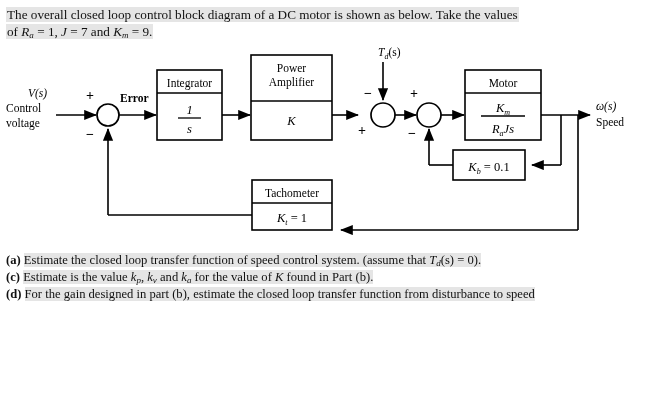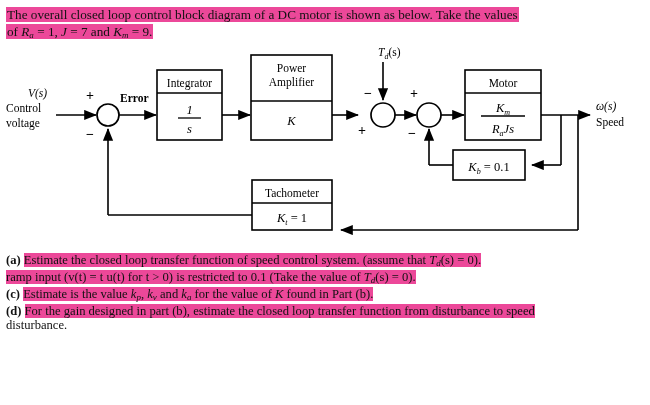--- a/index.html
+++ b/index.html
@@ -1,21 +1,21 @@
 <!DOCTYPE html>
 <html><head>
 <meta charset="utf-8">
 <style>
   html,body{margin:0;padding:0;background:#ffffff;}
   body{
     width:650px;height:405px;position:relative;overflow:hidden;
     font-family:"Liberation Serif","DejaVu Serif",serif;
     color:#111;
   }
-  .hl{background:#ec4899;}
+  .hl{background:#e5e5e5;}
   
   #intro{
     position:absolute;left:6px;top:6px;width:638px;
     font-size:13.2px;line-height:17px;
   }
   #intro .ln{display:block;}
   #intro .ln span.hl{padding:0 1px;}
   .ital{font-style:italic;}
   sub{font-size:9px;vertical-align:-2px;font-style:italic;}
   
@@ -128,21 +128,19 @@
   <text class="t-side" x="596" y="72"><tspan class="ital">ω(s)</tspan></text>
   <text class="t-side" x="596" y="88">Speed</text>
 </svg>
 </div>
 
 <div id="questions">
 
   <span class="qln"><b>(a)</b> <span class="hl"><span>Estimate the closed loop transfer function of speed control system. (assume that </span><span class="ital">T</span><sub>d</sub><span>(s) = 0).</span></span></span>
 
 
-  <span class="qln"><span class="hl"><span>ramp input (v(t) = t u(t) for t &gt; 0) is restricted to 0.1 (Take the value of </span><span class="ital">T</span><sub>d</sub><span>(s) = 0).</span></span></span>
 
   <span class="qln"><b>(c)</b> <span class="hl"><span>Estimate is the value </span><span class="ital">k</span><sub>p</sub><span>, </span><span class="ital">k</span><sub>v</sub><span> and </span><span class="ital">k</span><sub>a</sub><span> for the value of </span><span class="ital">K</span><span> found in Part (b).</span></span></span>
 
   <span class="qln"><b>(d)</b> <span class="hl">For the gain designed in part (b), estimate the closed loop transfer function from disturbance to speed</span></span>
 
 
-  <span class="qln"><span>disturbance.</span></span>
 </div>
 
 </body></html>

